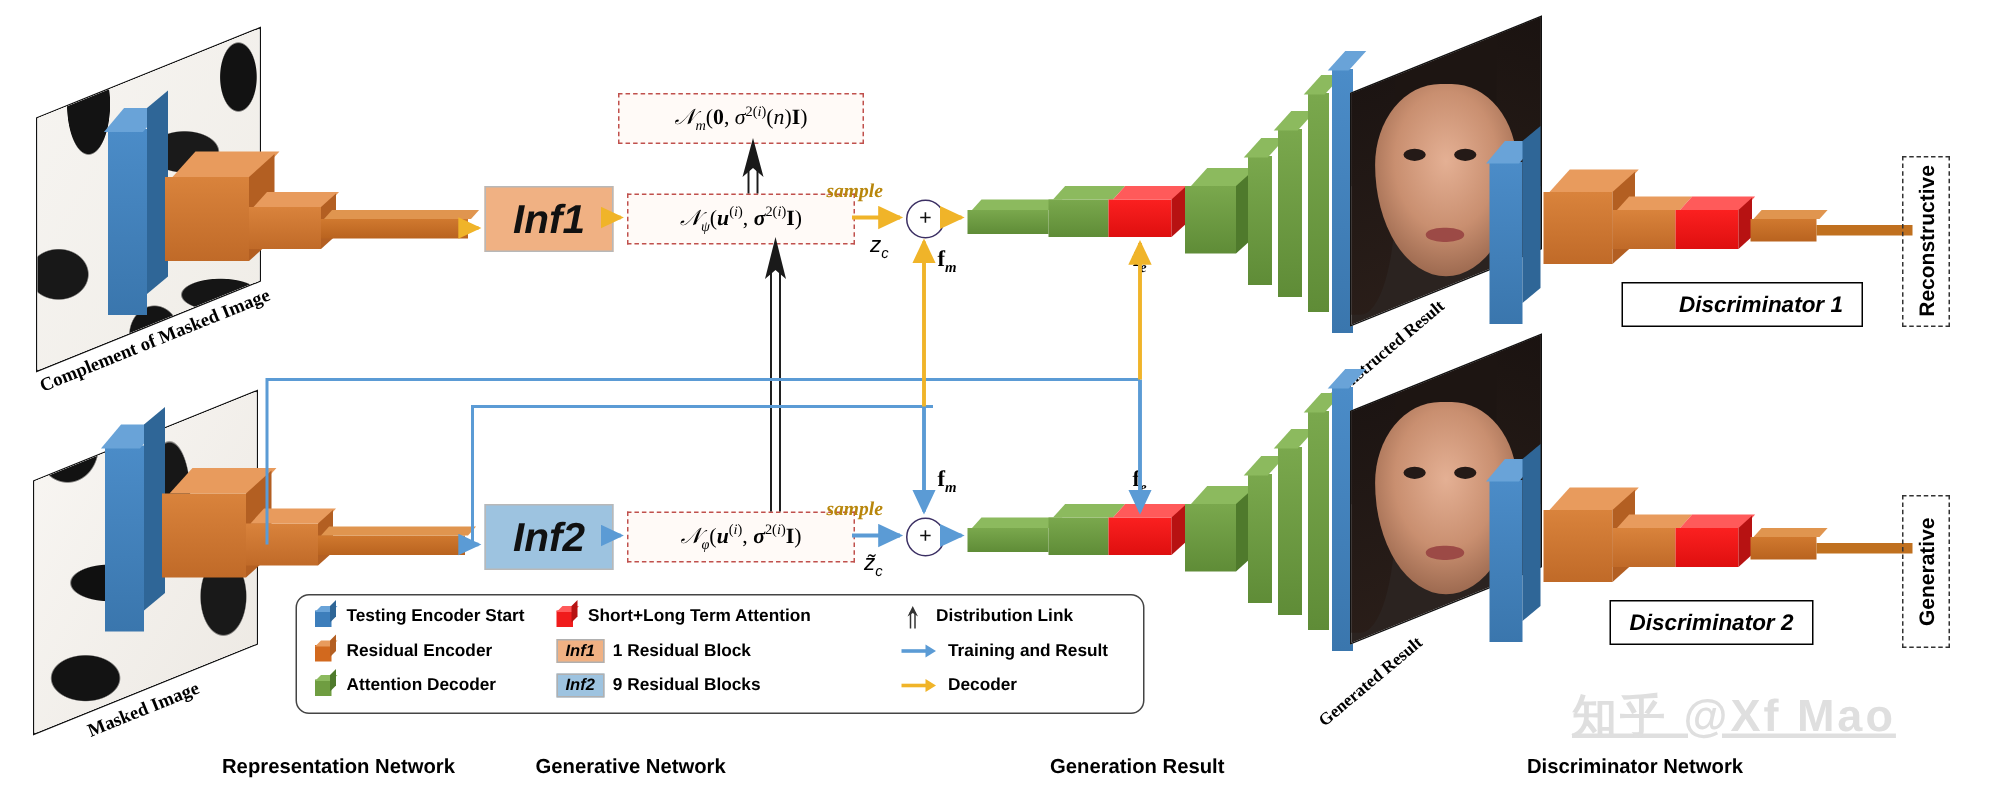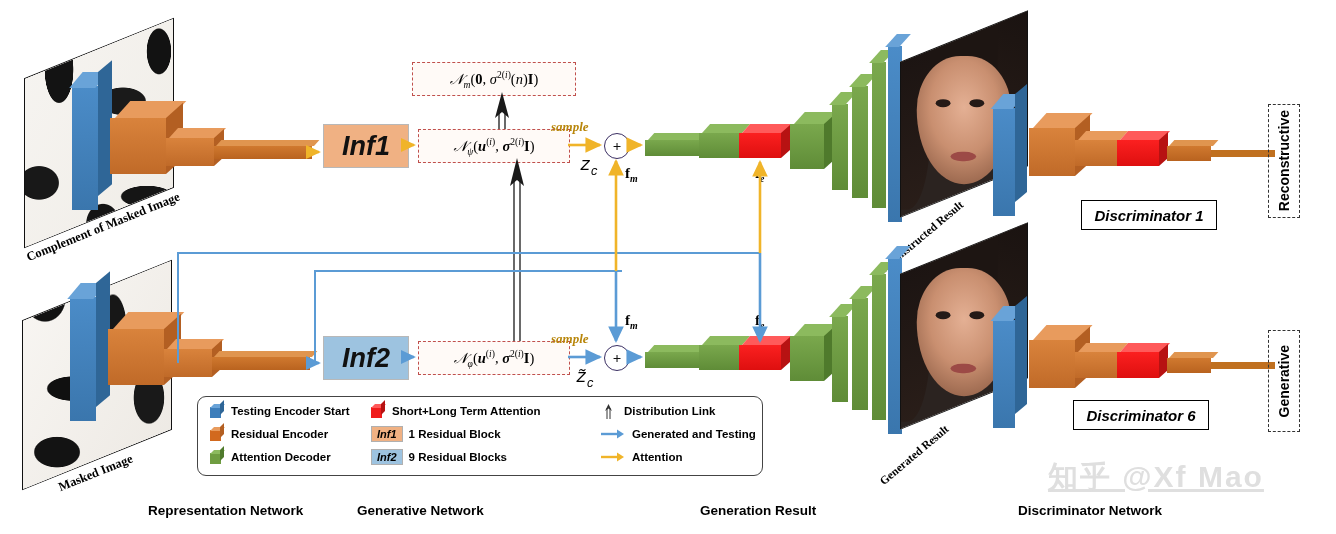--- a/index.html
+++ b/index.html
@@ -105,21 +105,21 @@
           border:1px solid #b0b0b0;margin-right:6px;flex:none;}
 
   .wm{position:absolute;color:#dfdfdf;font-size:30px;font-weight:bold;
       letter-spacing:2px;white-space:nowrap;}
 
   .sect{position:absolute;font-size:13.5px;font-weight:bold;white-space:nowrap;}
   .fmlbl{position:absolute;font-family:"Liberation Serif",serif;font-size:15px;
          font-weight:bold;white-space:nowrap;}
   .samplelbl{position:absolute;font-family:"Liberation Serif",serif;font-style:italic;
              font-weight:bold;font-size:13px;color:#b8860b;white-space:nowrap;}
-  .zlbl{position:absolute;font-family:Liberation Mono, monospace;font-size:18px;
+  .zlbl{position:absolute;font-family:Liberation Sans, sans-serif;font-size:15px;
         font-style:italic;white-space:nowrap;}
   svg.ovl{position:absolute;left:0;top:0;width:1336px;height:534px;
           pointer-events:none;overflow:visible;}
 </style>
 </head>
 <body>
 
 <div class="plate" style="left:24px;top:48px;width:148px;height:168px;">
   <div class="inner">
     <div class="mask-tex"></div>
@@ -269,21 +269,21 @@
 </div>
 <div class="blk" style="left:1167px;top:146px;width:44px;height:15px;">
   <div class="f" style="background:linear-gradient(180deg,#d0792f,#b9631f);"></div>
   <div class="t" style="height:6px;top:-6px;left:2px;width:44px;
        background:#e0954f;transform:skewX(-42deg);"></div>
 </div>
 <div class="blk" style="left:1211px;top:150px;width:64px;height:7px;">
   <div class="f" style="background:#c0701f;"></div>
 </div>
 
-<div class="dnode" style="left:1081px;top:200px;width:134px;height:28px;">
+<div class="dnode" style="left:1081px;top:188px;width:134px;height:28px;padding-left:25px;">
   <span>Discriminator 1</span>
 </div>
 
 <div class="dashbox" style="left:1268px;top:104px;width:30px;height:112px;">
   <span class="vert-lbl" style="position:relative;">Reconstructive</span>
 </div>
 
 <div class="plate" style="left:22px;top:290px;width:148px;height:168px;">
   <div class="inner">
     <div class="mask-tex v2"></div>
@@ -421,21 +421,21 @@
 <div class="blk" style="left:1167px;top:358px;width:44px;height:15px;">
   <div class="f" style="background:linear-gradient(180deg,#d0792f,#b9631f);"></div>
   <div class="t" style="height:6px;top:-6px;left:2px;width:44px;
        background:#e0954f;transform:skewX(-42deg);"></div>
 </div>
 <div class="blk" style="left:1211px;top:362px;width:64px;height:7px;">
   <div class="f" style="background:#c0701f;"></div>
 </div>
 
 <div class="dnode" style="left:1073px;top:400px;width:134px;height:28px;">
-  <span>Discriminator 6</span>
+  <span>Discriminator 2</span>
 </div>
 
 <div class="dashbox" style="left:1268px;top:330px;width:30px;height:100px;">
   <span class="vert-lbl" style="position:relative;">Generative</span>
 </div>
 
 <svg class="ovl">
   <defs>
     <marker id="ay" markerWidth="7" markerHeight="7" refX="5.6" refY="3" orient="auto">
       <path d="M0,0 L6.4,3 L0,6 z" fill="#f0b429"></path>
@@ -536,30 +536,30 @@
     </span>
     <span>Distribution Link</span>
   </div>
   <div class="row" style="left:403px;top:30px;">
     <span class="lg-cube" style="width:24px;">
       <svg width="24" height="14" style="overflow:visible;">
         <line x1="0" y1="7" x2="17" y2="7" stroke="#5b9bd5" stroke-width="2.4"></line>
         <path d="M16,2.6 L23,7 L16,11.4 z" fill="#5b9bd5"></path>
       </svg>
     </span>
-    <span>Generated and Testing</span>
+    <span>Training and Result</span>
   </div>
   <div class="row" style="left:403px;top:53px;">
     <span class="lg-cube" style="width:24px;">
       <svg width="24" height="14" style="overflow:visible;">
         <line x1="0" y1="7" x2="17" y2="7" stroke="#f0b429" stroke-width="2.4"></line>
         <path d="M16,2.6 L23,7 L16,11.4 z" fill="#f0b429"></path>
       </svg>
     </span>
-    <span>Attention</span>
+    <span>Decoder</span>
   </div>
 </div>
 
 <div class="sect" style="left:148px;top:503px;">Representation Network</div>
 <div class="sect" style="left:357px;top:503px;">Generative Network</div>
 <div class="sect" style="left:700px;top:503px;">Generation Result</div>
 <div class="sect" style="left:1018px;top:503px;">Discriminator Network</div>
 
 <div class="wm" style="left:1048px;top:457px;text-decoration:underline;">知乎 @Xf Mao</div>
 

